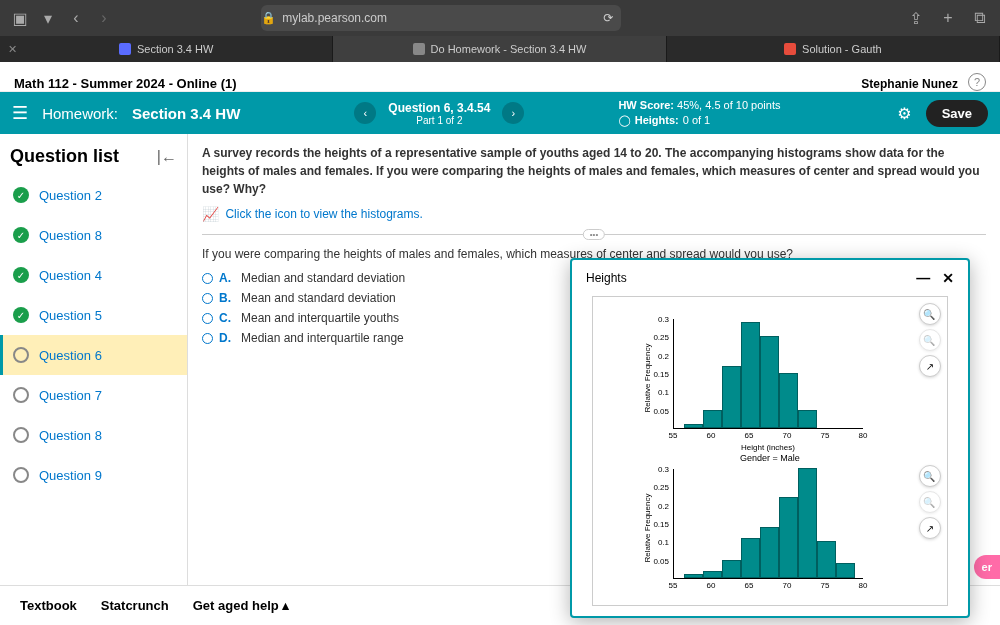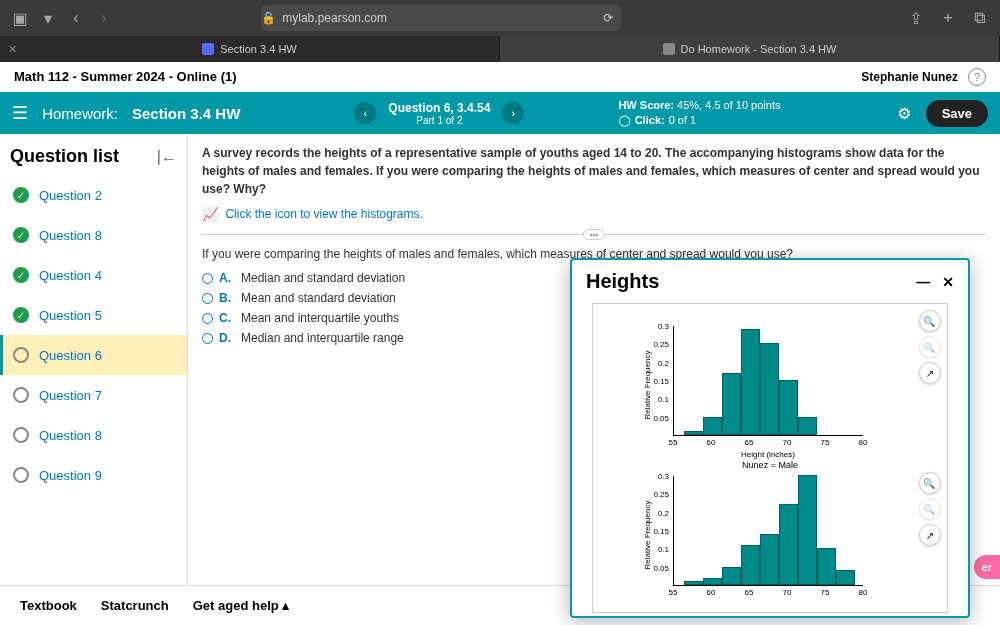--- a/index.html
+++ b/index.html
@@ -13,21 +13,21 @@
 .browser-right { display: flex; gap: 12px; margin-left: auto; }
 
 .tabs-row { height: 26px; background: #2a2a2a; display: flex; }
 .tab { flex: 1; display: flex; align-items: center; justify-content: center; gap: 6px; color: #ccc; font-size: 11px; border-right: 1px solid #1a1a1a; position: relative; cursor: pointer; }
 .tab.active { background: #3f3f3f; }
 .tab .close-x { position: absolute; left: 8px; color: #888; font-size: 11px; }
 .tab-icon { width: 12px; height: 12px; border-radius: 2px; display: inline-block; }
 
 
 .app { background: #fff; height: calc(625px - 36px - 26px); display: flex; flex-direction: column; }
-.course-bar { height: 30px; display: flex; align-items: center; padding: 0 14px; font-size: 13px; color: #000; border-bottom: 1px solid #eee; }
+.course-bar { height: 30px; display: flex; align-items: flex-end; padding: 0 14px; font-size: 13px; color: #000; border-bottom: 1px solid #eee; }
 .course-bar .user { margin-left: auto; font-size: 12px; color: #000; font-weight: bold; }
 .course-bar .help { margin-left: 10px; width: 18px; height: 18px; border: 1.5px solid #888; border-radius: 50%; display: flex; align-items: center; justify-content: center; font-size: 11px; color: #888; }
 
 .hw-bar { height: 42px; background: #0099a8; display: flex; align-items: center; padding: 0 12px; color: #fff; gap: 14px; }
 .hw-bar .menu-icon { font-size: 18px; cursor: pointer; }
 .hw-bar .hw-label { font-size: 15px; font-weight: 400; }
 .hw-bar .hw-title { font-size: 15px; font-weight: bold; }
 .hw-center { margin-left: 100px; display: flex; align-items: center; gap: 12px; }
 .nav-circle { width: 22px; height: 22px; background: #007985; border-radius: 50%; display: flex; align-items: center; justify-content: center; font-size: 11px; cursor: pointer; }
 .q-info { text-align: center; }
@@ -63,21 +63,21 @@
 .choice { display: flex; align-items: center; gap: 6px; color: #333; cursor: pointer; }
 .choice .radio { width: 11px; height: 11px; border: 1.5px solid #0077cc; border-radius: 50%; flex-shrink: 0; }
 .choice .letter { color: #0077cc; font-weight: bold; width: 16px; }
 
 .footer { height: 40px; border-top: 1px solid #ddd; display: flex; align-items: center; padding: 0 20px; gap: 24px; font-size: 13px; font-weight: bold; color: #000; }
 .footer .link { cursor: pointer; }
 
 
 .popup { position: absolute; right: 30px; top: 258px; width: 400px; height: 360px; background: #fff; border: 2px solid #0099a8; border-radius: 4px; box-shadow: 0 4px 20px rgba(0,0,0,0.3); display: flex; flex-direction: column; z-index: 100; }
 .popup-head { display: flex; align-items: center; padding: 10px 14px; }
-.popup-head h3 { font-size: 20px; font-weight: bold; }
+.popup-head h3 { font-size: 12px; font-weight: normal; }
 .popup-head .controls { margin-left: auto; display: flex; gap: 12px; }
 .popup-head .ctrl { cursor: pointer; font-size: 14px; font-weight: bold; }
 .popup-body { flex: 1; padding: 0 20px 10px; overflow: hidden; }
 .chart-box { border: 1px solid #ccc; height: 310px; padding: 6px 10px; position: relative; }
 .chart-tools { position: absolute; right: 6px; display: flex; flex-direction: column; gap: 4px; }
 .chart-tools.t1 { top: 6px; }
 .chart-tools.t2 { top: 168px; }
 .tool-btn { width: 22px; height: 22px; border: 1px solid #ccc; border-radius: 50%; display: flex; align-items: center; justify-content: center; font-size: 10px; cursor: pointer; background: #fff; box-shadow: 0 1px 3px rgba(0,0,0,0.15); }
 
 .mini-chart { height: 150px; position: relative; }
@@ -119,20 +119,24 @@
 <div class="tabs-row">
   <div class="tab">
     <span class="close-x">✕</span>
     <span class="tab-icon" style="background:#5a6cff"></span>
     <span>Section 3.4 HW</span>
   </div>
   <div class="tab active">
     <span class="tab-icon" style="background:#888"></span>
     <span>Do Homework - Section 3.4 HW</span>
   </div>
+  <div class="tab">
+    <span class="tab-icon" style="background:#e74c3c"></span>
+    <span>Solution - Gauth</span>
+  </div>
 </div>
 
 <div class="app">
   <div class="course-bar">
     <span style="font-weight:bold">Math 112 - Summer 2024 - Online (1)</span>
     <span class="user">Stephanie Nunez</span>
     <span class="help">?</span>
   </div>
 
   <div class="hw-bar">
@@ -144,21 +148,21 @@
       <div class="q-info">
         <div class="qtitle">Question 6, 3.4.54</div>
         <div class="qpart">Part 1 of 2</div>
       </div>
       <div class="nav-circle">›</div>
     </div>
     <div class="hw-score">
       <div><b>HW Score:</b> <span>45%, 4.5 of 10 points</span></div>
       <div class="row2">
           <span>◯</span> 
-          <b>Click:</b> 
+          <b>Heights:</b> 
           <span>0 of 1</span>
         </div>
     </div>
     <div class="hw-right">
       <span class="gear">⚙</span>
       <div class="save-btn">Save</div>
     </div>
   </div>
 
   <div class="main-row">
@@ -291,21 +295,21 @@
               <div class="xtick" style="left:0px">55</div>
               <div class="xtick" style="left:38px">60</div>
               <div class="xtick" style="left:76px">65</div>
               <div class="xtick" style="left:114px">70</div>
               <div class="xtick" style="left:152px">75</div>
               <div class="xtick" style="left:190px">80</div>
             </div>
             <div class="xlabel">Height (inches)</div>
           </div>
           <div class="mini-chart">
-            <div class="ctitle">Nunez = Male</div>
+            <div class="ctitle">Gender = Male</div>
             <div class="ylabel">Relative Frequency</div>
             <div class="yticks">
               <div class="ytick" style="bottom:18.333333333333336px">0.05</div>
               <div class="ytick" style="bottom:36.66666666666667px">0.1</div>
               <div class="ytick" style="bottom:55px">0.15</div>
               <div class="ytick" style="bottom:73.33333333333334px">0.2</div>
               <div class="ytick" style="bottom:91.66666666666667px">0.25</div>
               <div class="ytick" style="bottom:110px">0.3</div>
             </div>
             <div class="plot-area">

